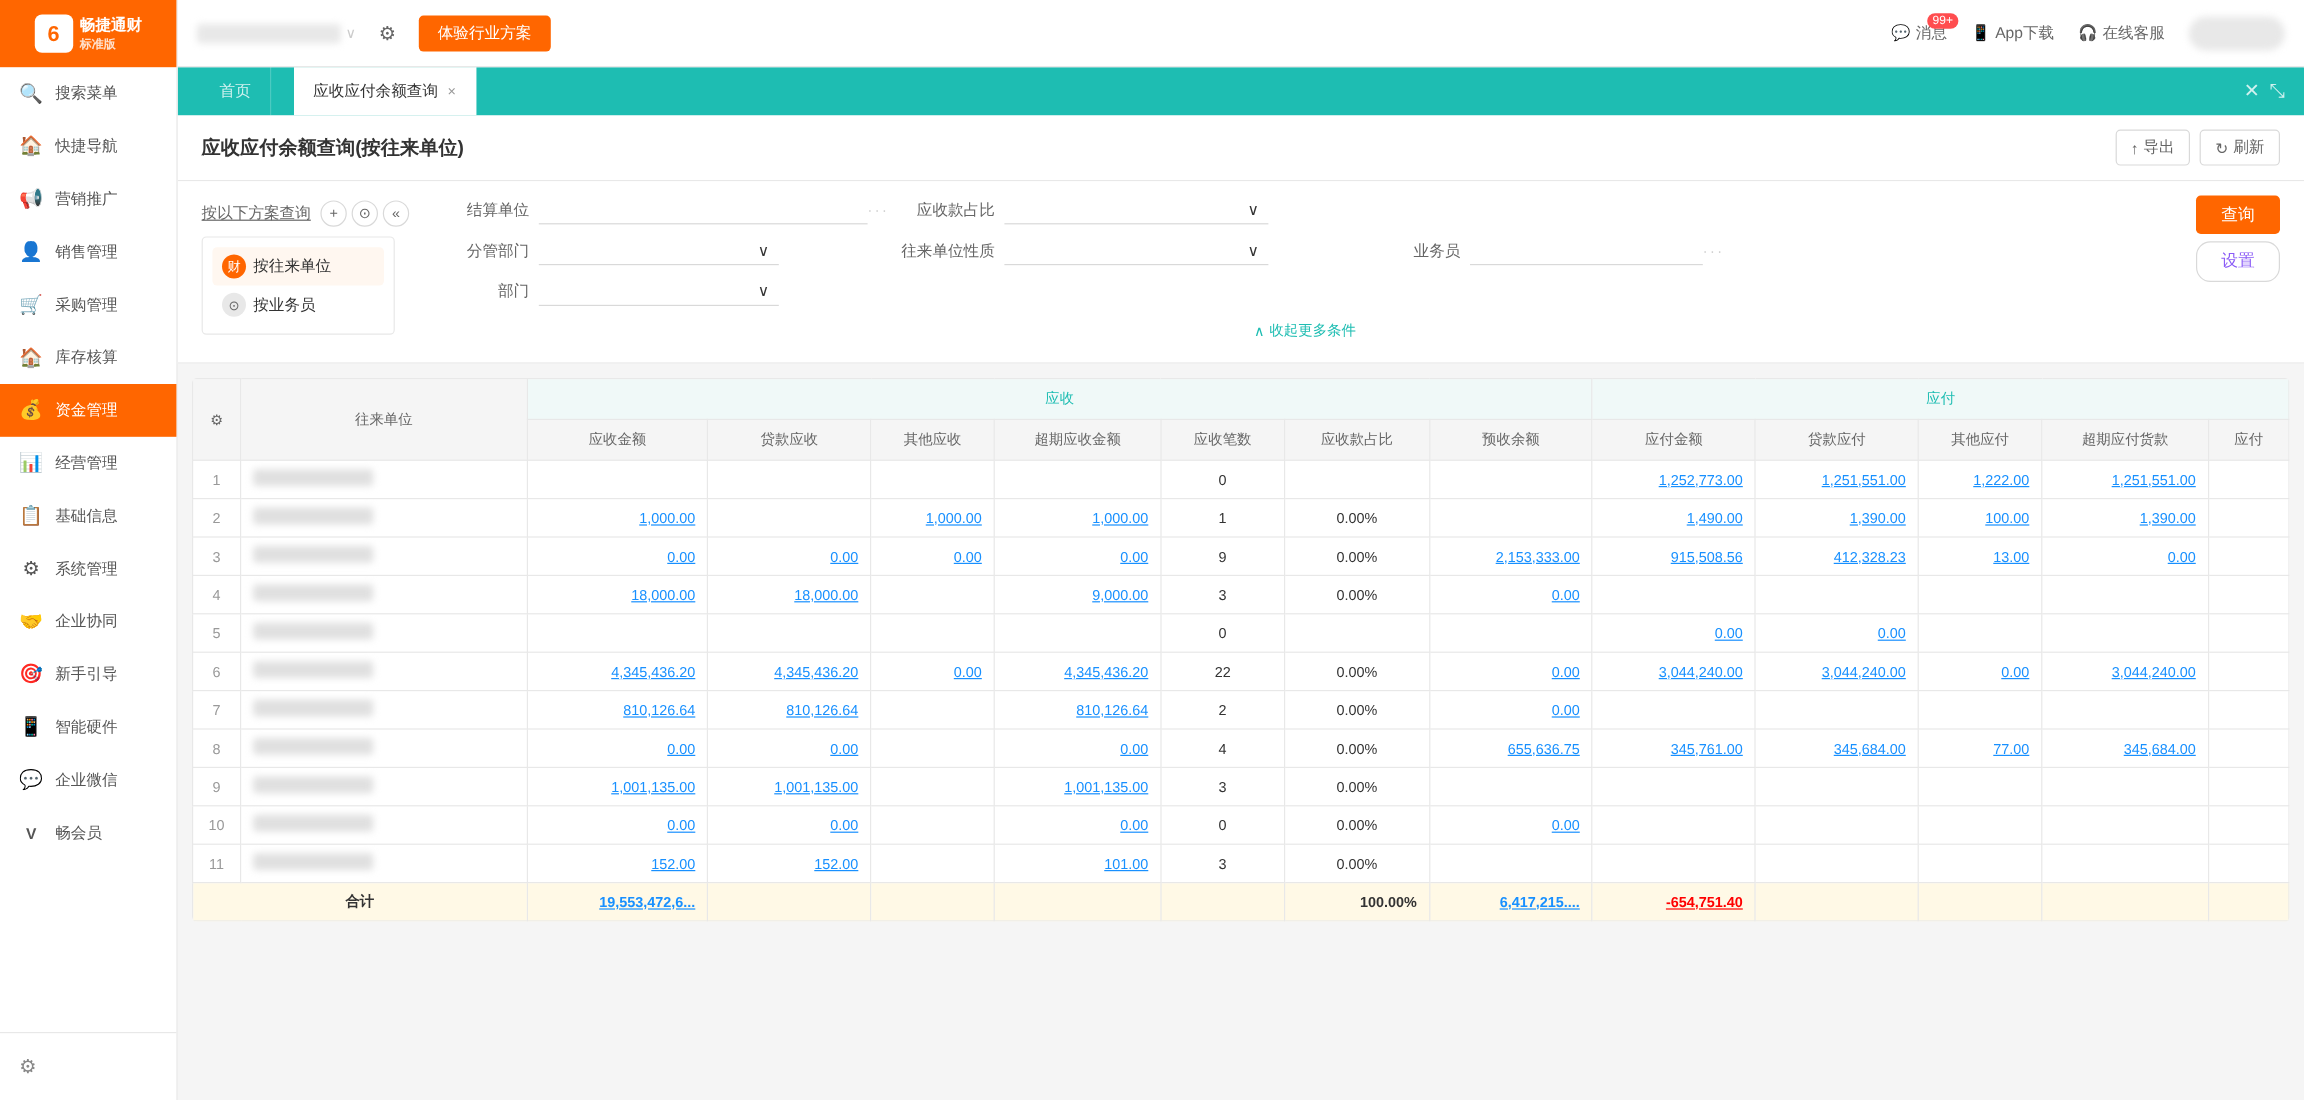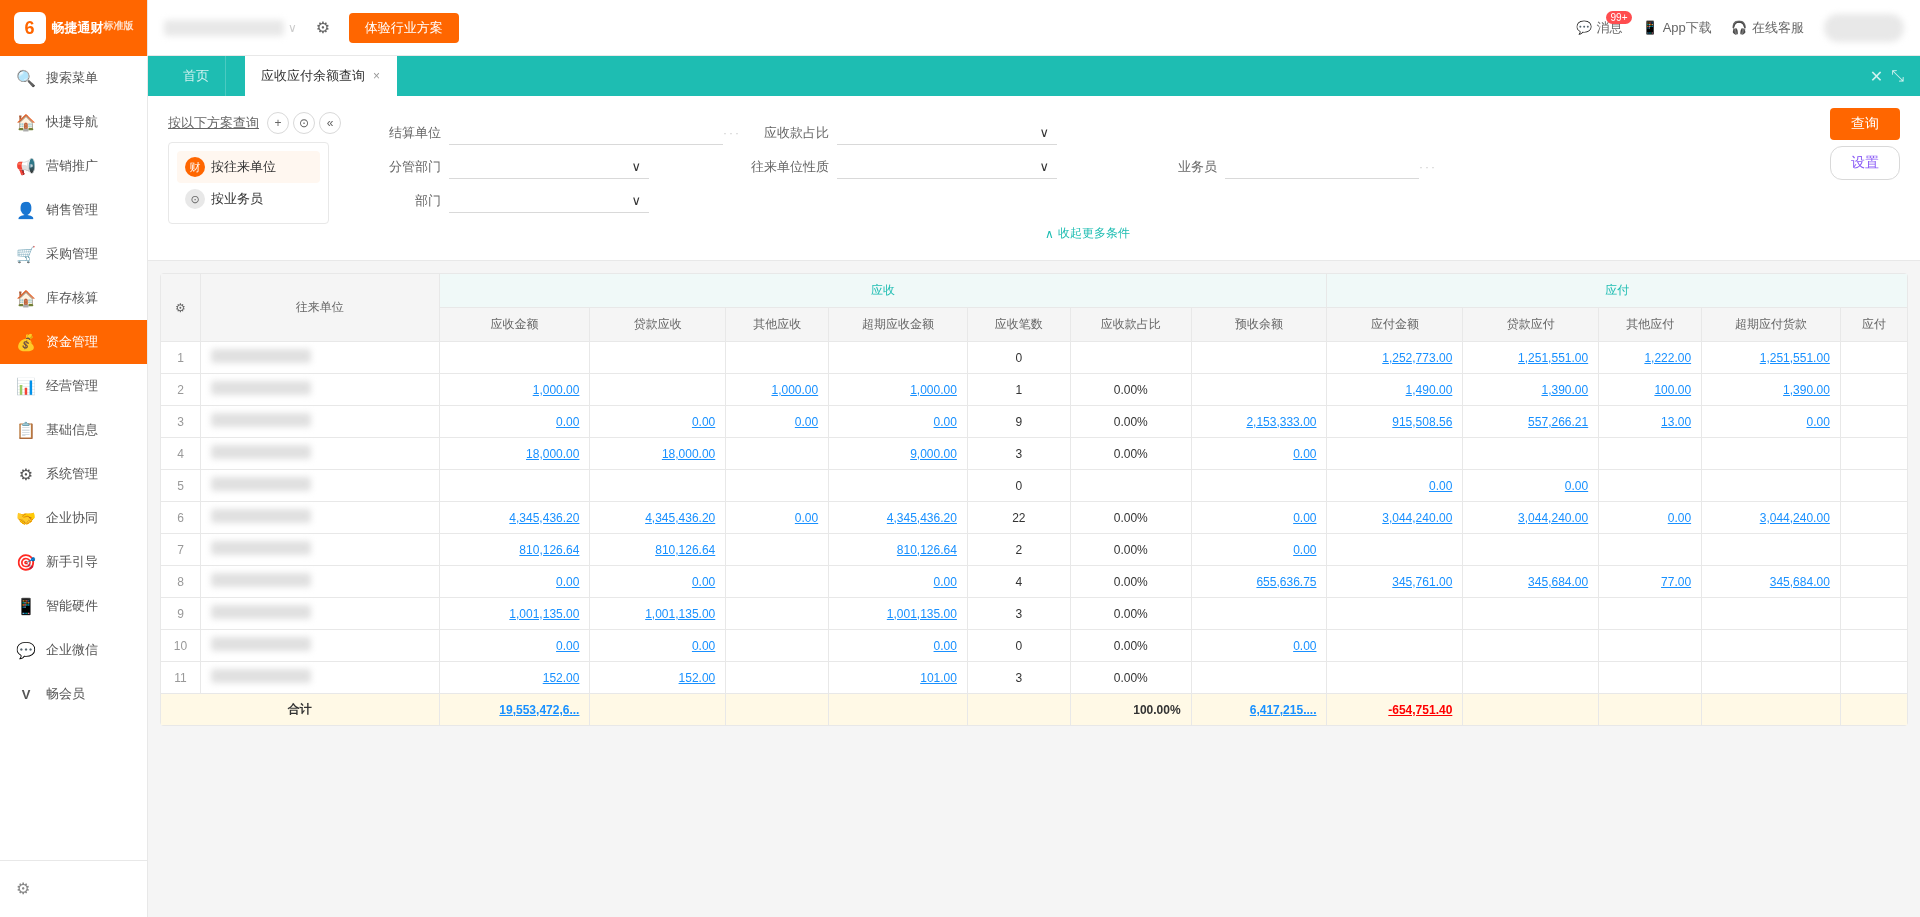--- a/index.html
+++ b/index.html
@@ -8,21 +8,21 @@
     
     .sidebar {
       position: fixed; left: 0; top: 0; width: 148px; height: 917px;
       background: #fff; border-right: 1px solid #e8e8e8; z-index: 100;
       display: flex; flex-direction: column;
     }
     .sidebar-logo {
       height: 56px; background: #ff6600; display: flex; align-items: center; justify-content: center; color: #fff; font-size: 14px; font-weight: bold; padding: 8px;
     }
     .sidebar-logo .logo-icon { width: 32px; height: 32px; background: #fff; border-radius: 6px; display: flex; align-items: center; justify-content: center; color: #ff6600; font-size: 18px; font-weight: bold; margin-right: 6px; }
-    .sidebar-logo .logo-text { display: flex; }
+    .sidebar-logo .logo-text { display: flex; flex-direction: column; }
     .sidebar-logo .logo-main { font-size: 13px; }
     .sidebar-logo .logo-sub { font-size: 10px; opacity: 0.8; }
     .sidebar-item {
       display: flex; align-items: center; padding: 12px 16px; cursor: pointer; color: #555; transition: all 0.2s;
     }
     .sidebar-item.active { background: #ff6600; color: #fff; }
     .sidebar-item .si-icon { width: 20px; height: 20px; margin-right: 10px; display: flex; align-items: center; justify-content: center; font-size: 16px; }
     .sidebar-item .si-label { font-size: 13px; }
     .sidebar-bottom {
       margin-top: auto; border-top: 1px solid #e8e8e8; padding: 8px 0;
@@ -244,20 +244,33 @@
     <span class="tab-close">×</span>
   </div>
   <div class="tab-actions">
     <button class="tab-action-btn">✕</button>
     <button class="tab-action-btn">⤡</button>
   </div>
 </div>
 
 <div class="main">
 
+  <div class="page-header">
+    <h2 class="page-title">应收应付余额查询(按往来单位)</h2>
+    <div class="page-actions">
+      <button class="btn-outline">
+        <span>↑</span>
+        <span>导出</span>
+      </button>
+      <button class="btn-outline">
+        <span>↻</span>
+        <span>刷新</span>
+      </button>
+    </div>
+  </div>
 
   <div class="filter-area">
     <div style="display:flex;align-items:flex-start;">
 
       <div style="margin-right:16px;margin-top:4px;">
         <div style="display:flex;align-items:center;margin-bottom:8px;">
           <span class="filter-label">按以下方案查询</span>
           <div class="filter-btn-icon">+</div>
           <div class="filter-btn-icon">⊙</div>
           <div class="filter-btn-icon">«</div>
@@ -269,21 +282,21 @@
           </div>
           <div class="scheme-item">
             <div class="scheme-icon2">⊙</div>
             <span>按业务员</span>
           </div>
         </div>
       </div>
 
       <div style="flex:1;">
 
-        <div class="filter-row" style="margin-bottom:10px;margin-top:13px;">
+        <div class="filter-row" style="margin-bottom:10px;">
           <div class="filter-field" style="min-width:380px;">
             <span class="filter-field-label">结算单位</span>
             <input class="filter-input" style="width: 200px;">
             <span class="filter-dots">···</span>
           </div>
           <div class="filter-field" style="min-width:380px;">
             <span class="filter-field-label">应收款占比</span>
             <div class="filter-select" style="width:220px;border-bottom:1px solid #d9d9d9;">
               <span></span>
                 <span>∨</span>
@@ -397,21 +410,21 @@
             <td class="row-index">3</td>
             <td class="text-left blurred" style="min-width: 160px;"><span style="display:inline-block;width:100px;height:14px;background:#e0e0e0;border-radius:3px;"></span></td>
             <td class="num">0.00</td>
             <td class="num">0.00</td>
             <td class="num">0.00</td>
             <td class="num">0.00</td>
             <td>9</td>
             <td>0.00%</td>
             <td class="num">2,153,333.00</td>
             <td class="num">915,508.56</td>
-            <td class="num">557,266.21</td>
+            <td class="num">412,328.23</td>
             <td class="num">13.00</td>
             <td class="num">0.00</td>
             <td></td>
           </tr>
           <tr>
             <td class="row-index">4</td>
             <td class="text-left blurred" style="min-width: 160px;"><span style="display:inline-block;width:100px;height:14px;background:#e0e0e0;border-radius:3px;"></span></td>
             <td class="num">18,000.00</td>
             <td class="num">18,000.00</td>
             <td class="num-plain"></td>

